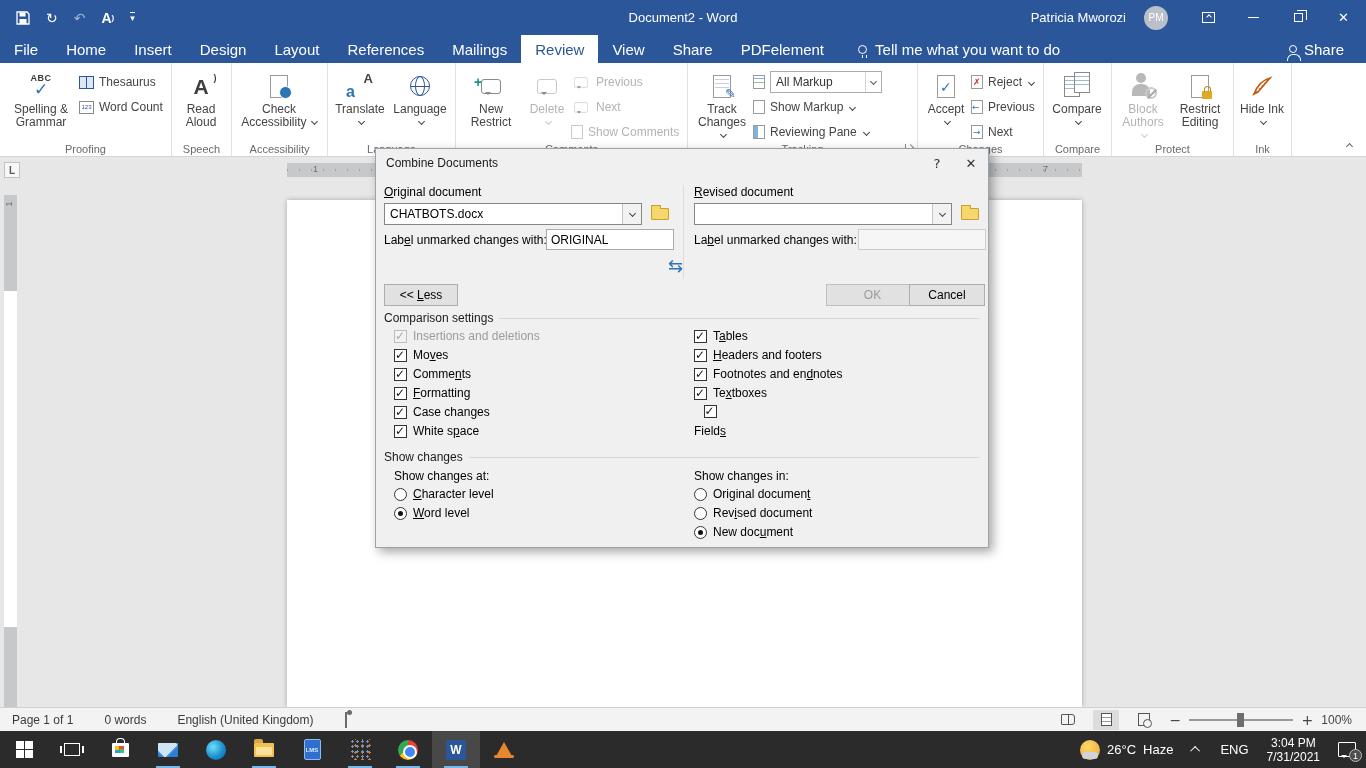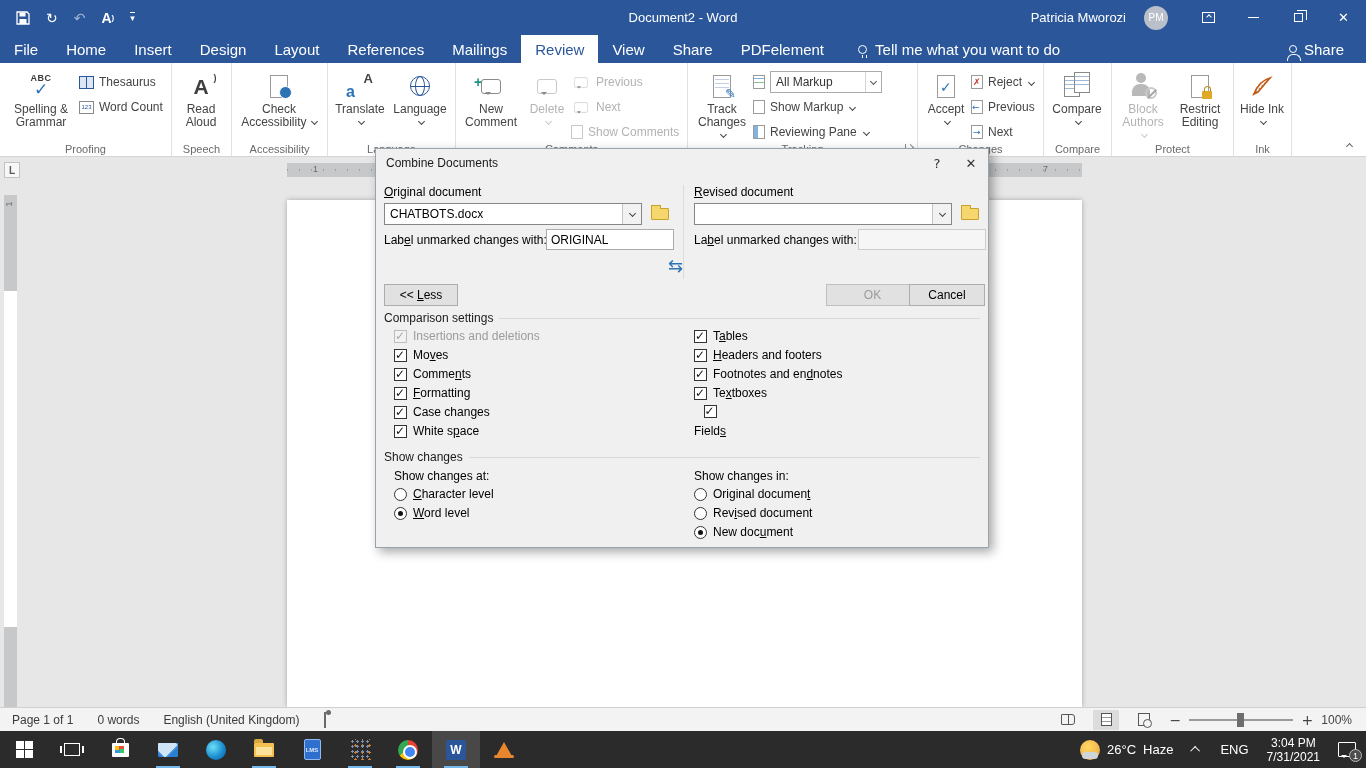--- a/index.html
+++ b/index.html
@@ -123,21 +123,21 @@
   .ck.on::after { content:"✓"; font-family:"DejaVu Sans",sans-serif; position:absolute; left:0px; top:-2px; font-size:12px; color:#111; }
   .ck.dis { border-color:#bdbdbd; background:#f2f2f2; }
   .ck.dis::after { color:#a9a9a9; }
   .ckrow.dis { color:#9b9b9b; }
   .rd { width:13px; height:13px; border:1px solid #333; border-radius:50%; background:#fff; position:relative; flex:none; }
   .rd.on::after { content:""; position:absolute; left:3px; top:3px; width:5px; height:5px; border-radius:50%; background:#111; }
   .vdiv { position:absolute; left:307px; top:8px; height:94px; border-left:1px solid #dcdcdc; }
 
   
   .statusbar { position:absolute; left:0; top:707px; width:1366px; height:24px; background:#f3f3f3; border-top:1px solid #d0d0d0; display:flex; align-items:center; font-size:12px; color:#3b3b3b; z-index:60; }
-  .statusbar .sitem { margin-left:24px; }
+  .statusbar .sitem { margin-left:31px; }
   .statusbar .sitem.first { margin-left:12px; }
   .macro { width:15px; height:12px; border:1px solid #6a6a6a; background-image:linear-gradient(#6a6a6a 1px,transparent 1px),linear-gradient(90deg,#6a6a6a 1px,transparent 1px); background-size:4px 4px; position:relative; }
   .macro::before { content:""; position:absolute; left:1px; top:-3px; width:5px; height:5px; border-radius:50%; background:#6a6a6a; }
   .sright { margin-left:auto; display:flex; align-items:center; gap:12px; padding-right:14px; }
   .vbtn { width:26px; height:20px; display:flex; align-items:center; justify-content:center; }
   .vbtn.sel { background:#dcdcdc; }
   .ic-book { width:14px; height:11px; border:1px solid #555; border-radius:1px 3px 3px 1px; position:relative; }
   .ic-book::after { content:""; position:absolute; left:6px; top:0; bottom:0; width:1px; background:#555; }
   .ic-pagev { width:11px; height:13px; border:1px solid #555; background:linear-gradient(#fff 3px,#999 3px,#999 4px,#fff 4px,#fff 7px,#999 7px,#999 8px,#fff 8px); }
   .ic-pagew { width:12px; height:13px; border:1px solid #555; position:relative; }
@@ -315,21 +315,21 @@
     <div class="grp-label">Language</div>
   </div>
 
   <div class="grp" style="width:232px;">
     <div class="bigbtn" style="width:64px;">
       <span class="ic">
           <span class="bub">
             <span class="plus-teal">+</span>
           </span>
         </span>
-      <span>New Comment</span>
+      <span>New Restrict</span>
     </div>
     <div class="bigbtn gray" style="width:48px;">
       <span class="ic">
           <span class="bub"></span>
         </span>
       <span>Delete</span>
         <span class="chv" style="margin-top:3px;"></span>
     </div>
     <div class="stack">
       <div class="sbtn gray">

